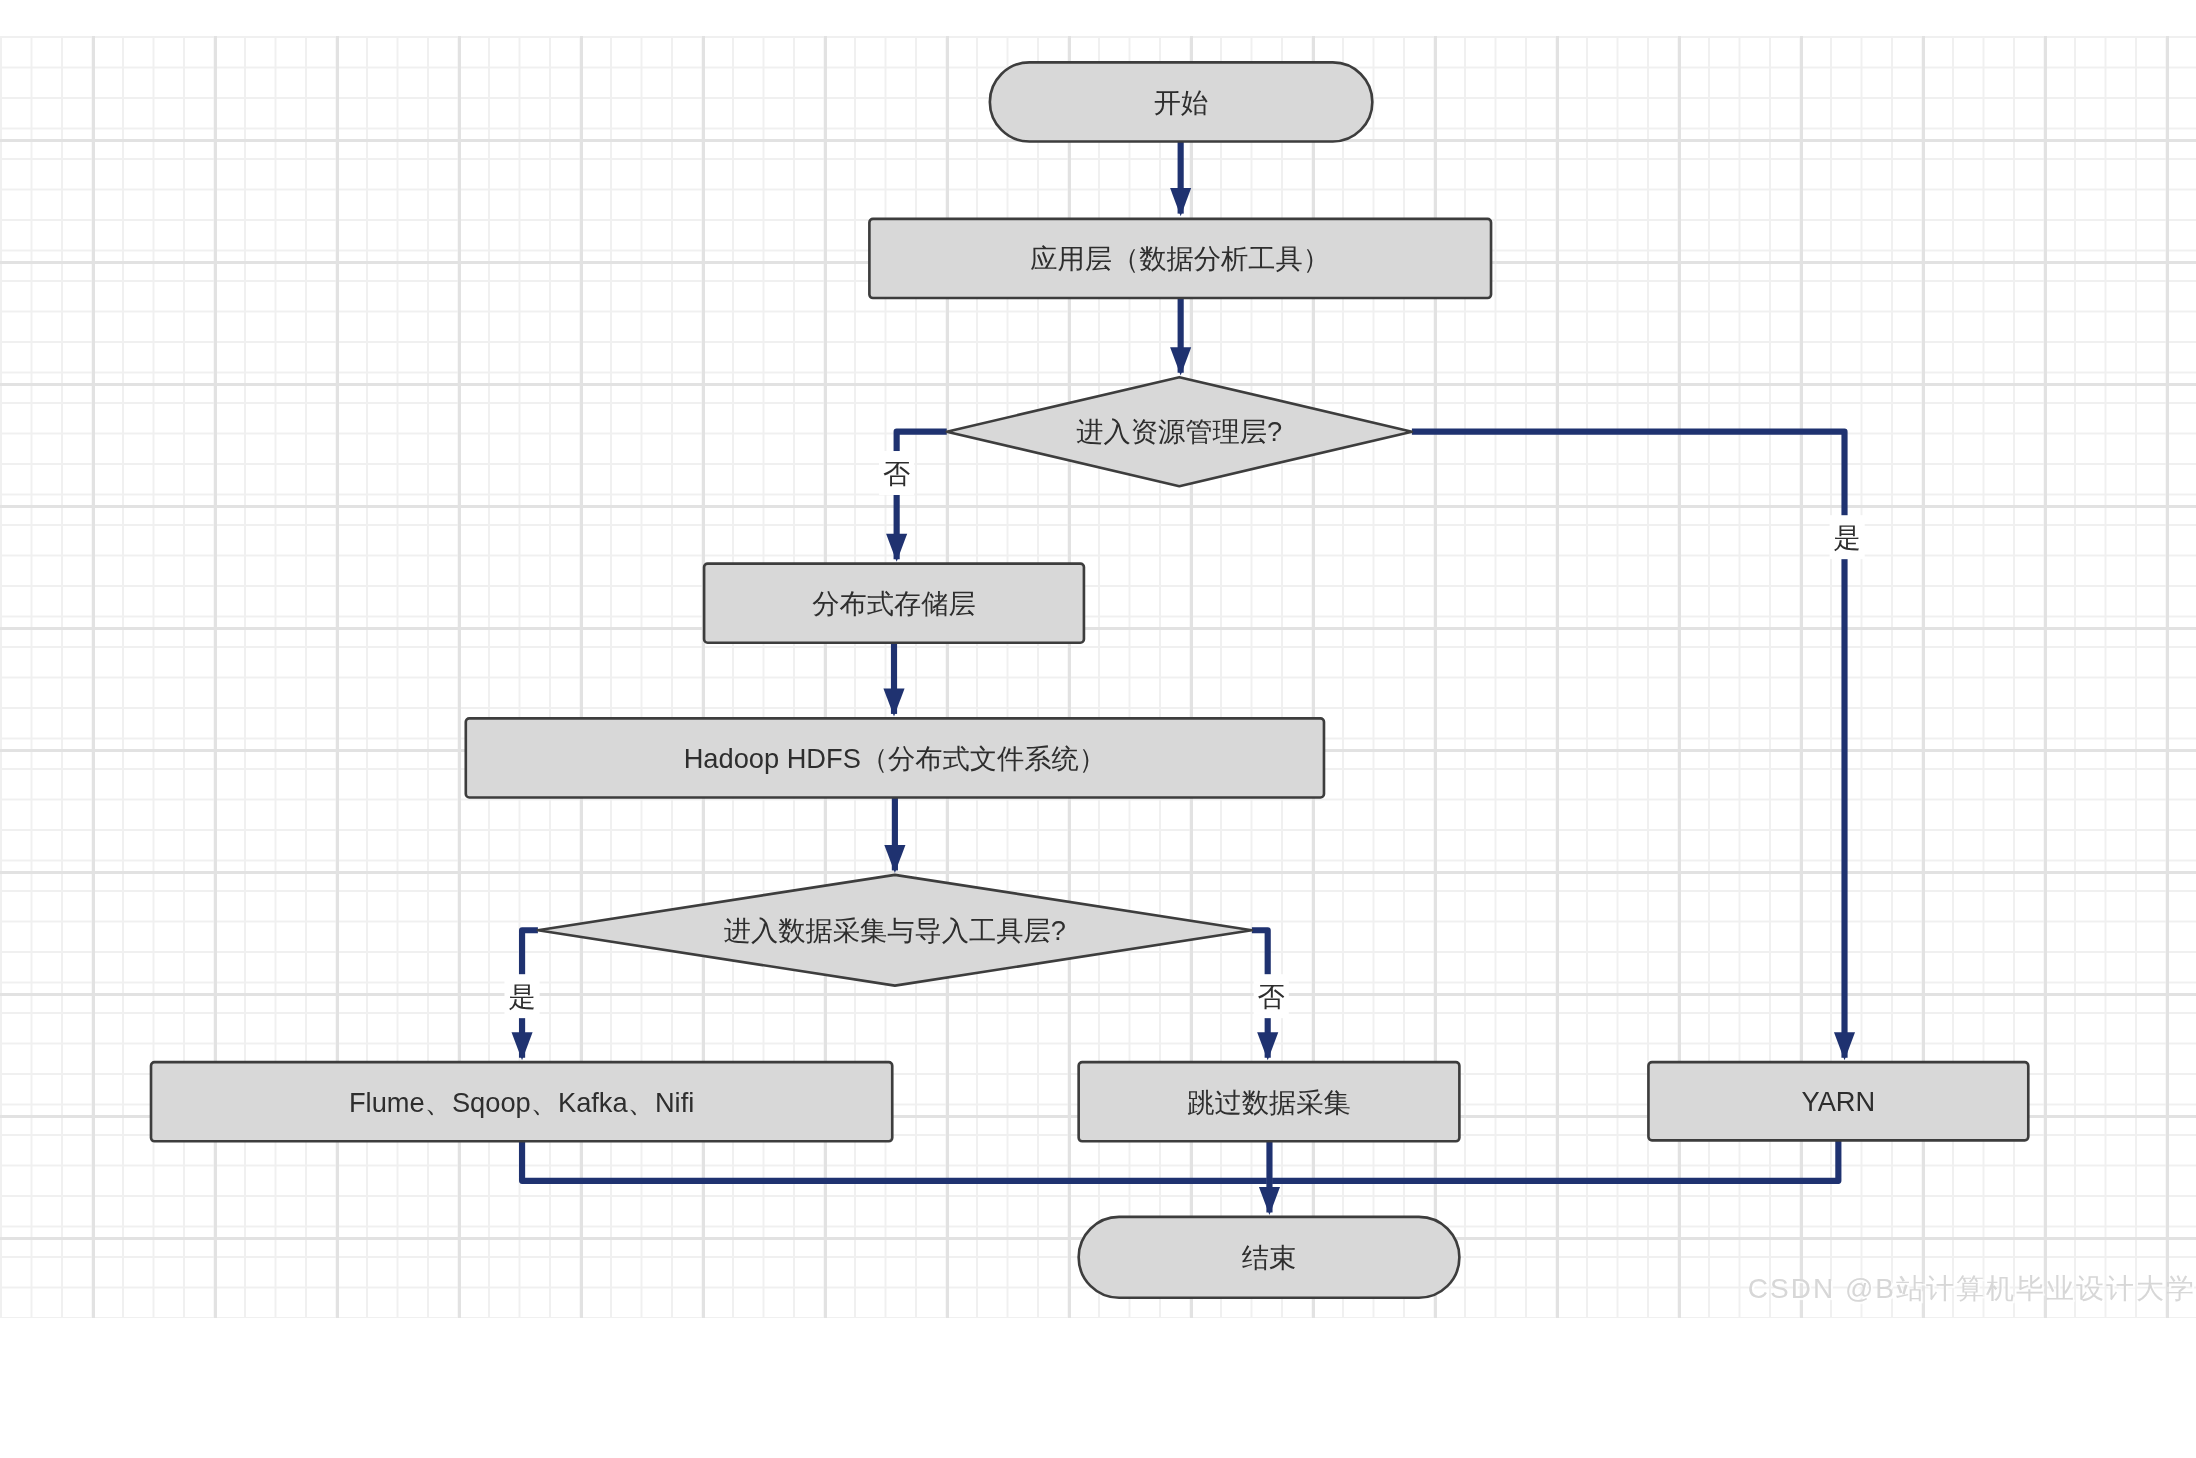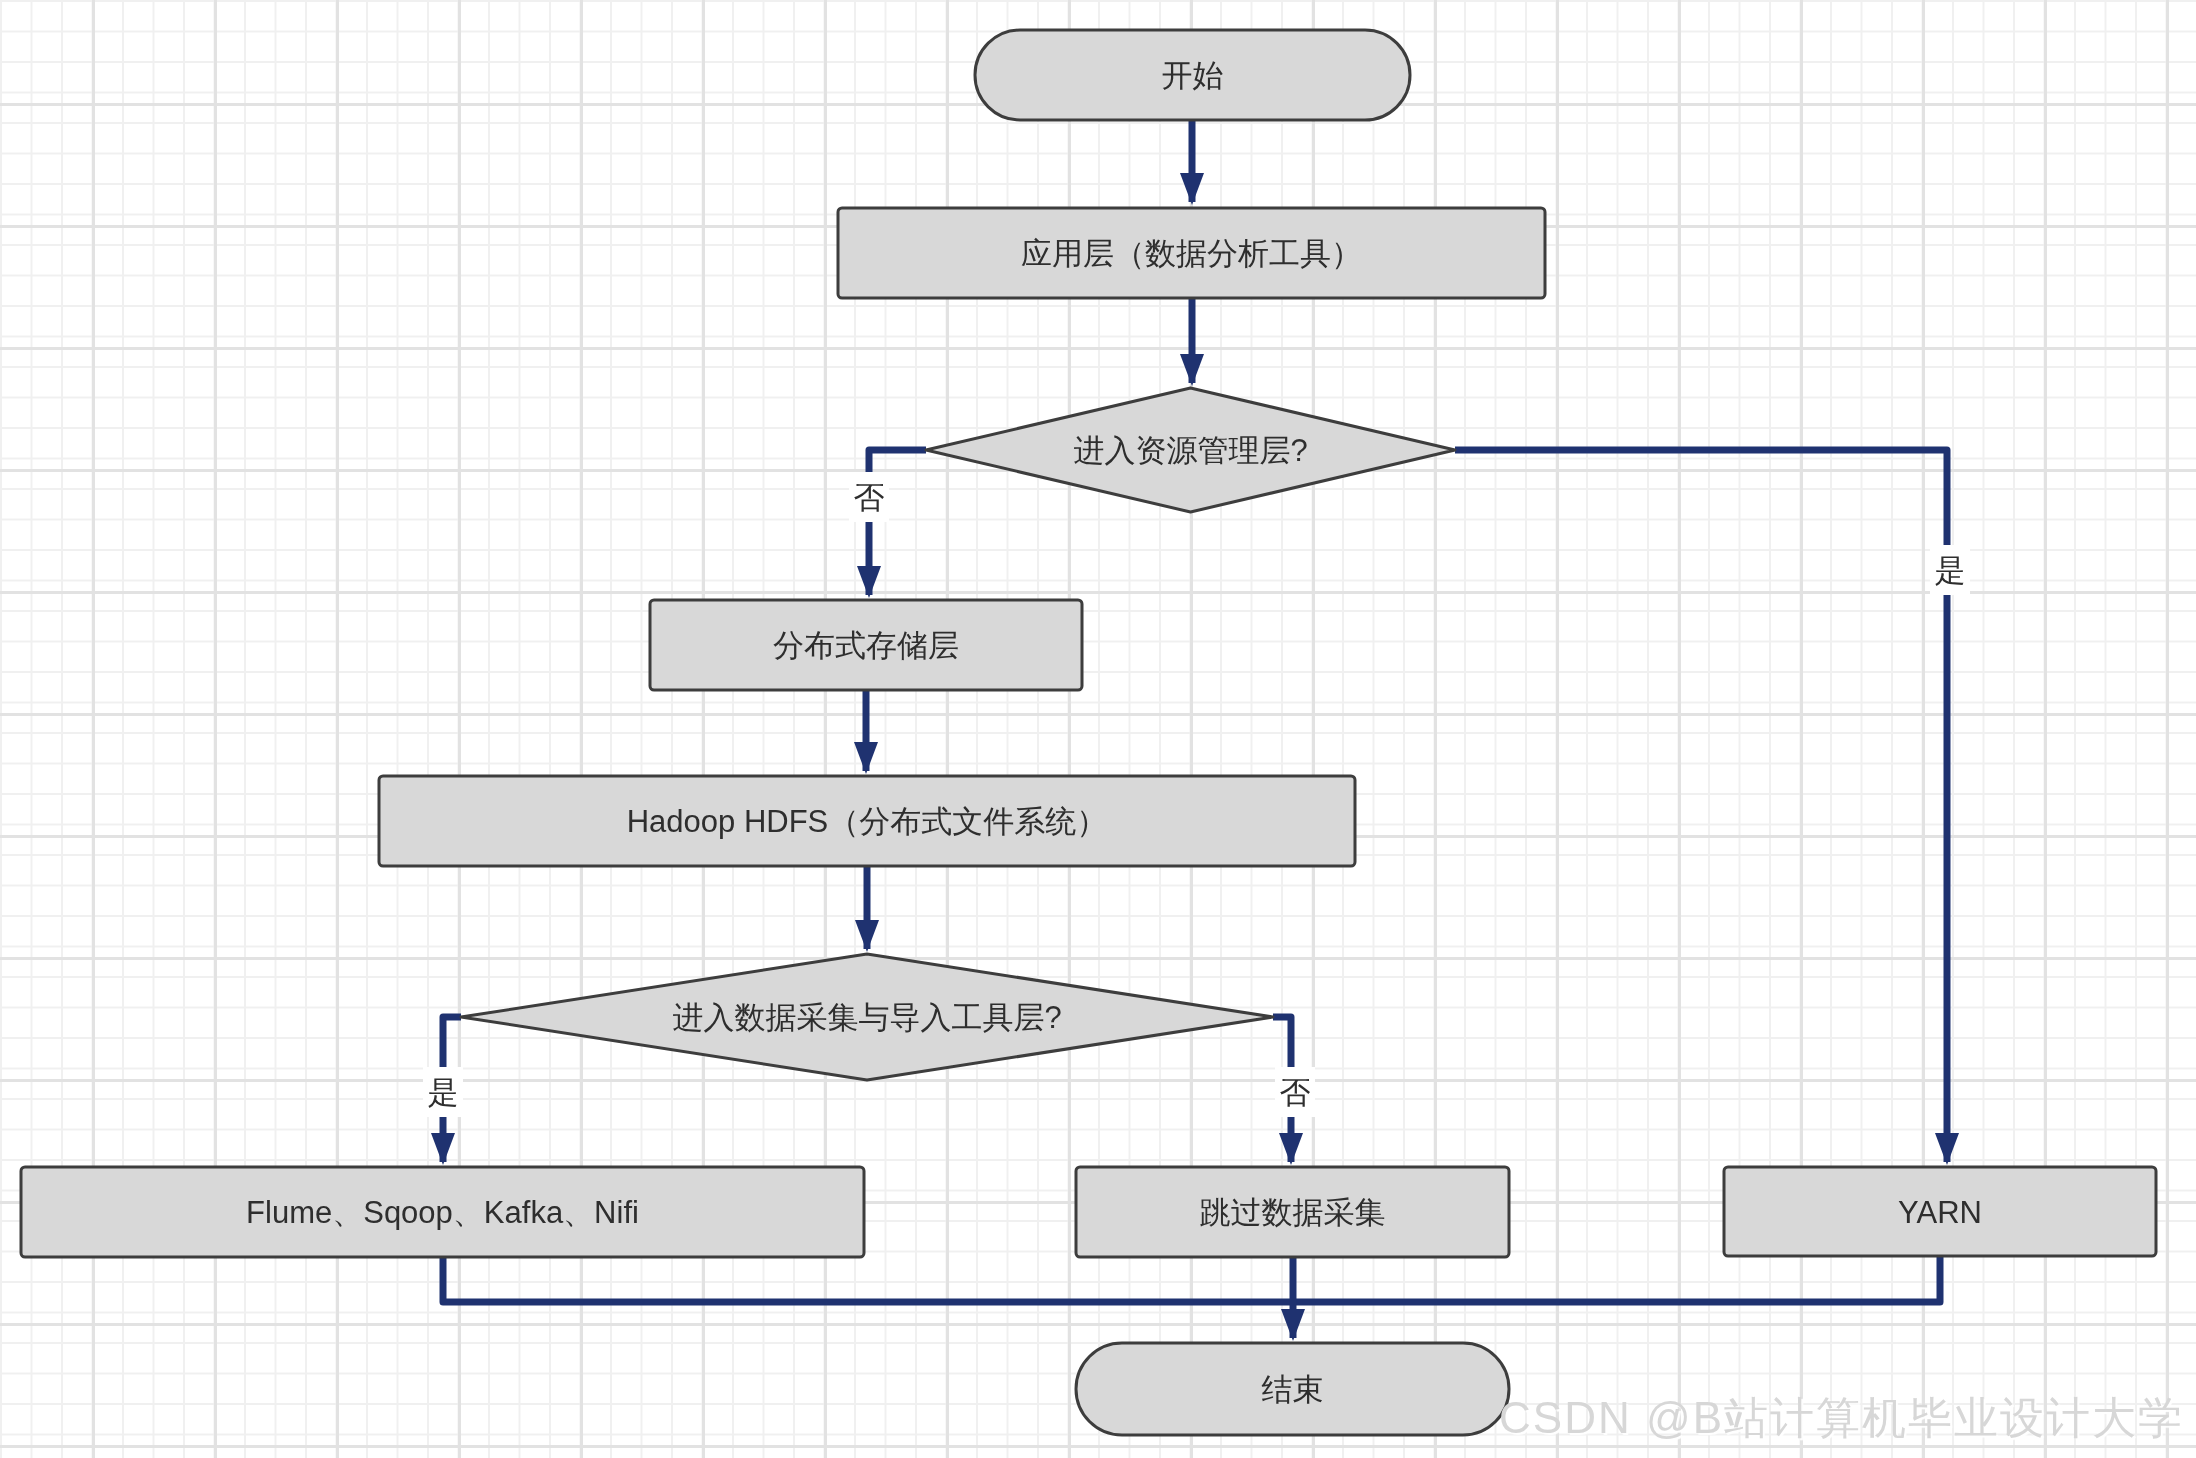--- a/index.html
+++ b/index.html
@@ -1,34 +1,35 @@
 <!DOCTYPE html>
 <html><head>
 <meta charset="utf-8">
 <style>
   html,body{margin:0;padding:0;}
   body{
     width:2196px;height:1458px;overflow:hidden;
     font-family:"Liberation Sans","DejaVu Sans",sans-serif;
   }
   .canvas{
-    position:relative;width:2196px;height:1458px;
+    position:relative;width:2196px;height:1282px;
     background-color:#ffffff;
     background-image:
       linear-gradient(#e2e2e2 3px, transparent 3px),
       linear-gradient(90deg, #e2e2e2 3px, transparent 3px),
       linear-gradient(#f0f0f0 2px, transparent 2px),
       linear-gradient(90deg, #f0f0f0 2px, transparent 2px);
     background-size:122px 122px,122px 122px,30.5px 30.5px,30.5px 30.5px;
     background-position:-30px -19px,-30px -19px,0 0,0 0;
+    margin-top:36px;
   }
   svg#diagram{position:absolute;left:0;top:0;width:100%;height:100%;}
   .watermark{
-    position:absolute;right:12px;bottom:10px;
-    font-size:44px;letter-spacing:2px;white-space:nowrap;
+    position:absolute;right:0;bottom:10px;
+    font-size:28px;letter-spacing:2px;white-space:nowrap;
     color:#d7d7d7;text-shadow:2px 2px 1px #ffffff;
     user-select:none;
   }
 </style>
 </head>
 <body>
 
 <div class="canvas">
   <svg id="diagram" xmlns="http://www.w3.org/2000/svg" viewBox="0 0 2196 1458">
       <defs>

